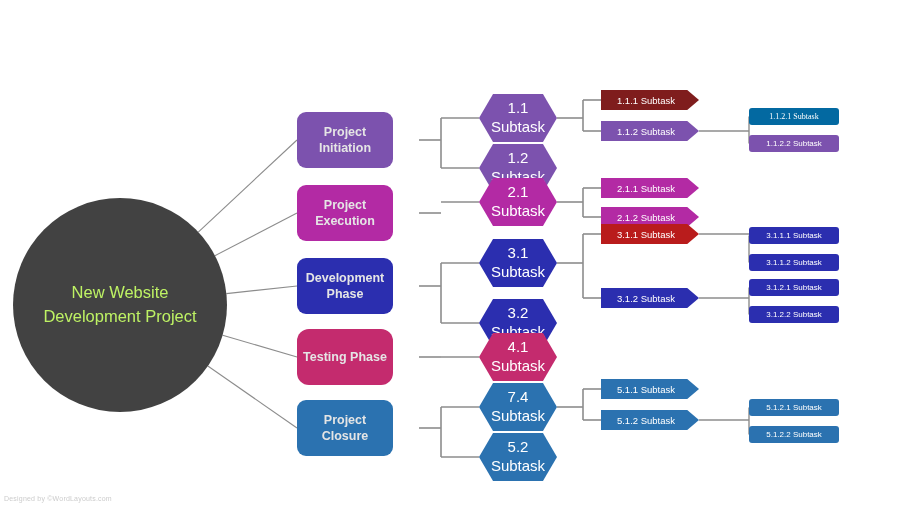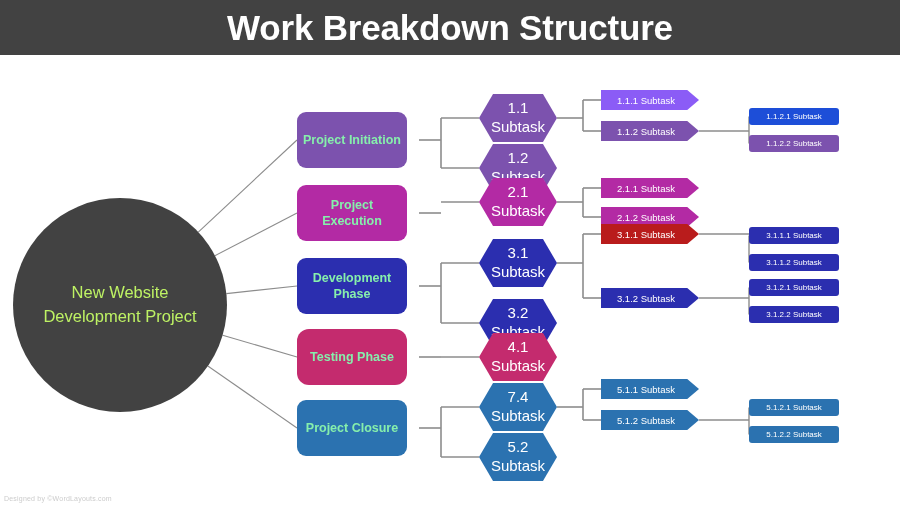--- a/index.html
+++ b/index.html
@@ -64,27 +64,27 @@
     text-align: center;
     color: #bef264;
     font-size: 16.5px;
     line-height: 1.45;
     padding: 0 22px;
   }
 
   
   .lvl1 {
     position: absolute;
-    width: 110px; height: 56px;
+    width: 96px; height: 56px;
     border-radius: 9px;
     display: flex;
     align-items: center;
     justify-content: center;
     text-align: center;
-    color: #86efac;
+    color: #e5e5e5;
     font-size: 12.5px;
     font-weight: bold;
     line-height: 1.3;
     padding: 8px 6px;
   }
 
   
   .lvl2 {
     position: absolute;
     width: 78px; height: 48px;
@@ -132,23 +132,20 @@
     font-size: 7px;
     color: #cccccc;
     letter-spacing: 0.2px;
   }
 </style>
 </head>
 <body>
 
 <div id="root">
 
-  <div class="header-bar">
-    <div class="header-title">Work Breakdown Structure</div>
-  </div>
 
   <div class="canvas">
     <svg class="svg-links" viewBox="0 0 900 451" width="900" height="451">
         <line x1="198.26701304166517" y1="177.03922513065112" x2="297" y2="85" stroke="#8c8c8c" stroke-width="1.1"></line>
         <line x1="419" y1="85" x2="441" y2="85" stroke="#8c8c8c" stroke-width="1.6"></line>
         <line x1="441" y1="63" x2="441" y2="113" stroke="#8c8c8c" stroke-width="1.6"></line>
         <line x1="441" y1="63" x2="479" y2="63" stroke="#8c8c8c" stroke-width="1.6"></line>
         <line x1="557" y1="63" x2="583" y2="63" stroke="#8c8c8c" stroke-width="1.6"></line>
         <line x1="583" y1="45" x2="583" y2="76" stroke="#8c8c8c" stroke-width="1.6"></line>
         <line x1="583" y1="45" x2="601" y2="45" stroke="#8c8c8c" stroke-width="1.6"></line>
@@ -202,27 +199,27 @@
     <div id="nodes">
         <div class="root-circle" style="left: 13px; top: 143px; background: rgb(66, 66, 66);">
           <span>New Website Development Project</span>
         </div>
         <div class="lvl1" style="left: 297px; top: 57px; background: rgb(124, 82, 174);">
           <span>Project Initiation</span>
         </div>
         <div class="lvl2" style="left: 479px; top: 39px; background: rgb(124, 82, 174);">
           <span>1.1 Subtask</span>
         </div>
-        <div class="lvl3" style="left: 601px; top: 35px; background: #8b5cf6; justify-content: center;">
+        <div class="lvl3" style="left: 601px; top: 35px; background: #7f1d1d; justify-content: center;">
           <span>1.1.1 Subtask</span>
         </div>
         <div class="lvl3" style="left: 601px; top: 66px; background: rgb(124, 82, 174);">
           <span>1.1.2 Subtask</span>
         </div>
-        <div class="lvl4" style="left: 749px; top: 53px; background: #1d4ed8;">
+        <div class="lvl4" style="left: 749px; top: 53px; background: #0369a1; font-family: Liberation Serif, serif;">
           <span>1.1.2.1 Subtask</span>
         </div>
         <div class="lvl4" style="left: 749px; top: 80px; background: rgb(124, 82, 174);">
           <span>1.1.2.2 Subtask</span>
         </div>
         <div class="lvl2" style="left: 479px; top: 89px; background: rgb(124, 82, 174);">
           <span>1.2 Subtask</span>
         </div>
         <div class="lvl1" style="left: 297px; top: 130px; background: rgb(179, 42, 164);">
           <span>Project Execution</span>

